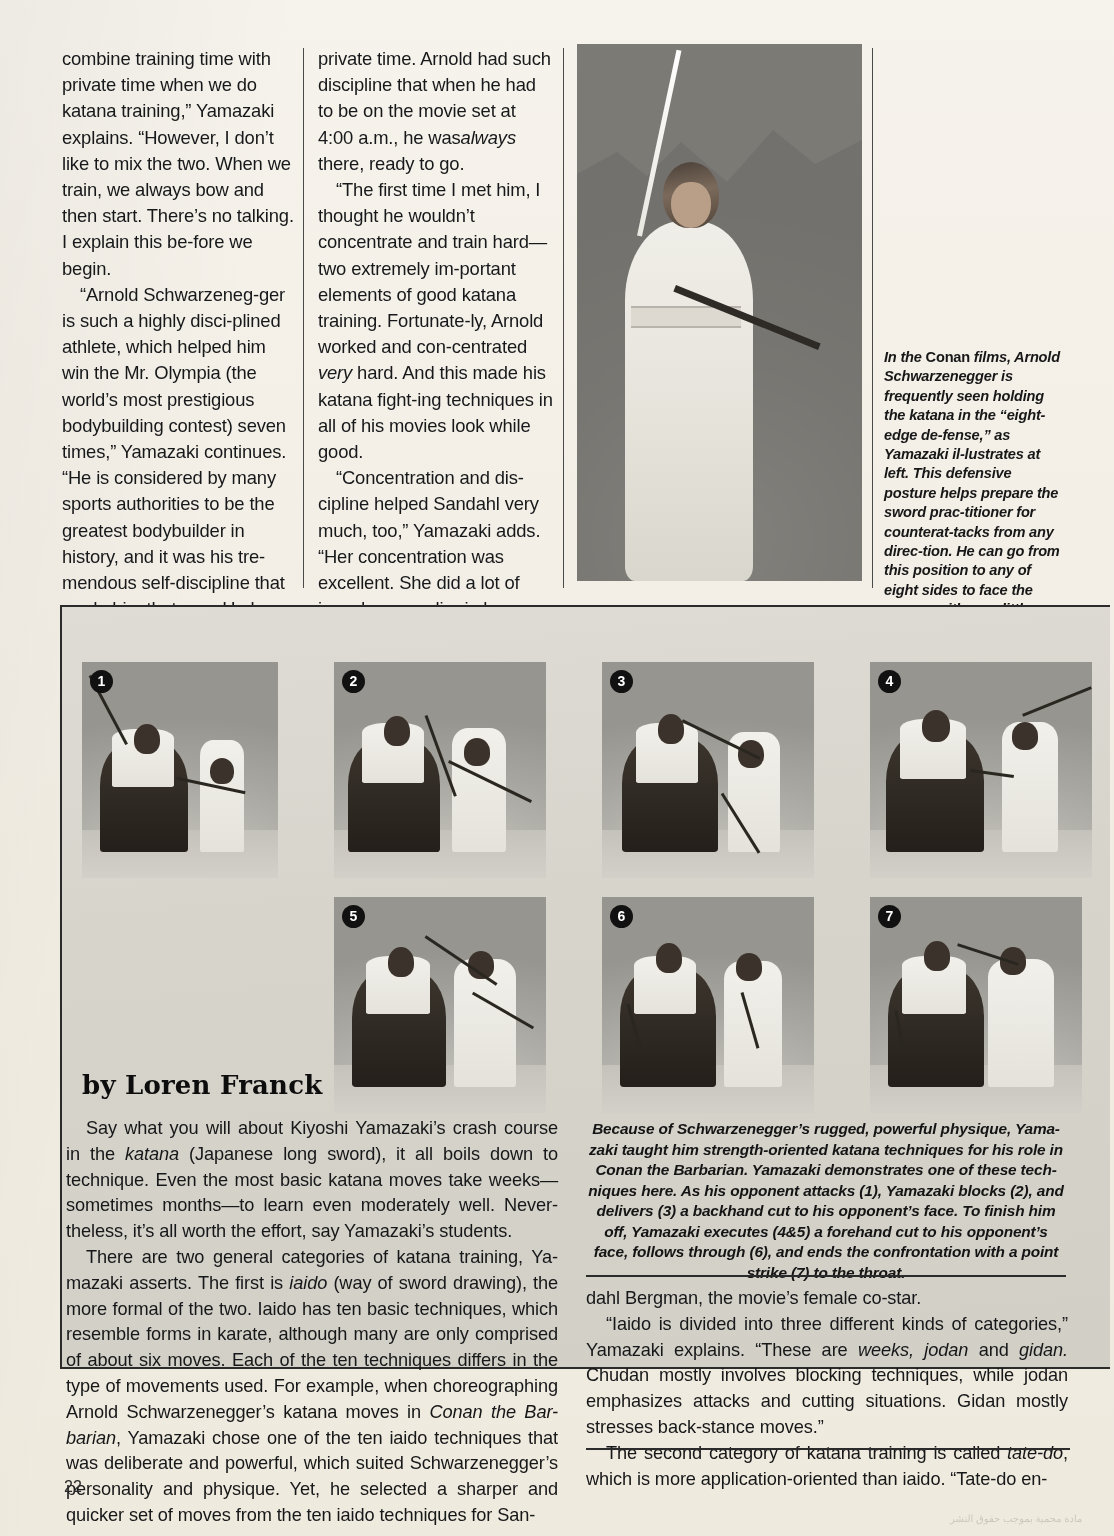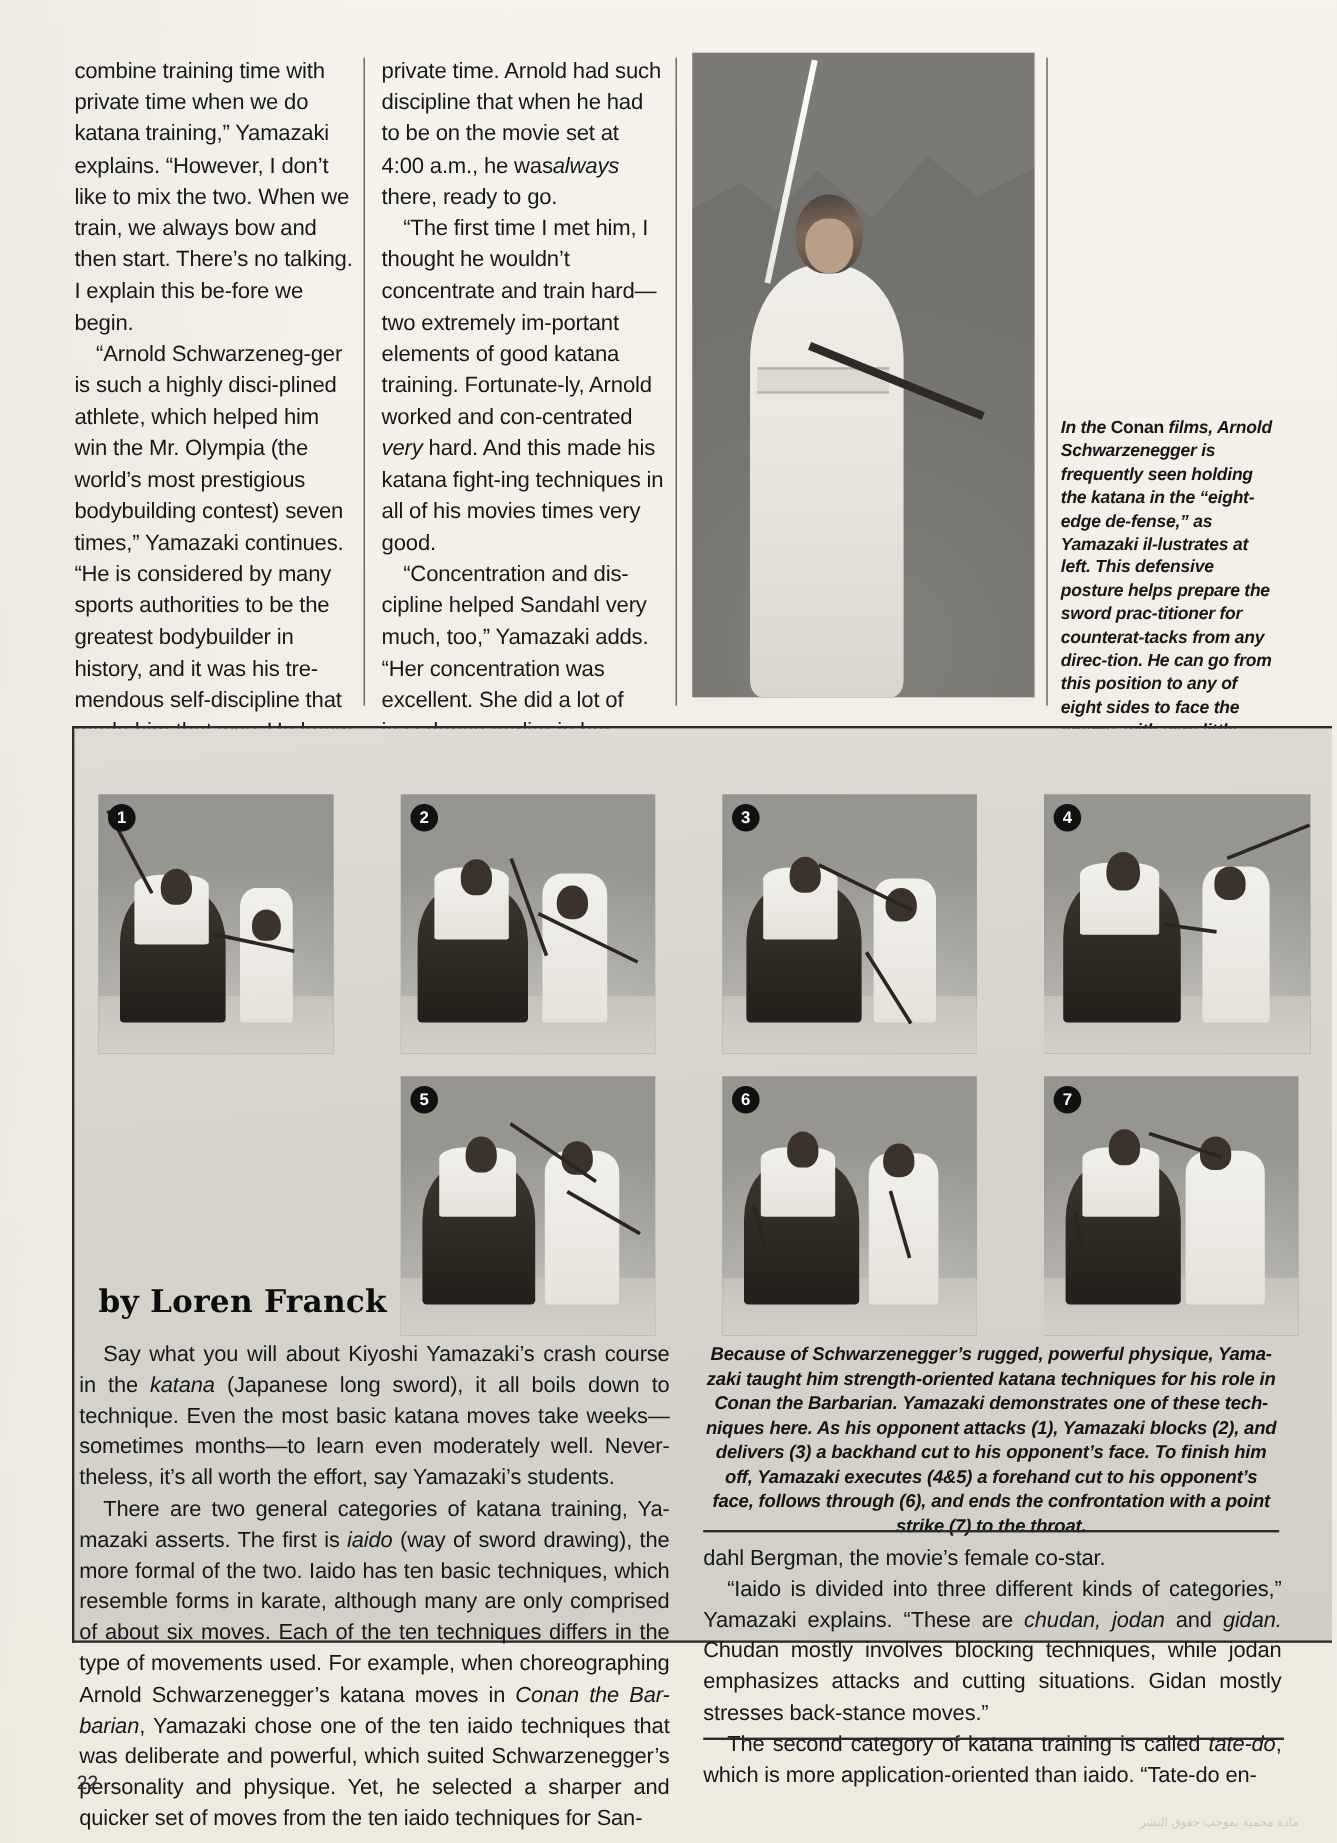--- a/index.html
+++ b/index.html
@@ -294,21 +294,21 @@
     <div class="vrule" id="vrule2"></div>
     <div class="vrule" id="vrule3"></div>
 
     <div class="txtcol" id="col1">
       <p>combine training time with private time when we do katana training,” Yamazaki explains. “However, I don’t like to mix the two. When we train, we always bow and then start. There’s no talking. I explain this be-fore we begin.</p>
       <p class="ind">“Arnold Schwarzeneg-ger is such a highly disci-plined athlete, which helped him win the Mr. Olympia (the world’s most prestigious bodybuilding contest) seven times,” Yamazaki continues. “He is considered by many sports authorities to be the greatest bodybuilder in history, and it was his tre-mendous self-discipline that made him that way. He knew what it meant to separate training time from</p>
     </div>
 
     <div class="txtcol" id="col2">
       <p><span>private time. Arnold had such discipline that when he had to be on the movie set at 4:00 a.m., he was</span><i>always</i><span> there, ready to go.</span></p>
-      <p class="ind"><span>“The first time I met him, I thought he wouldn’t concentrate and train hard—two extremely im-portant elements of good katana training. Fortunate-ly, Arnold worked and con-centrated </span><i>very</i><span> hard. And this made his katana fight-ing techniques in all of his movies times very good.</span></p>
+      <p class="ind"><span>“The first time I met him, I thought he wouldn’t concentrate and train hard—two extremely im-portant elements of good katana training. Fortunate-ly, Arnold worked and con-centrated </span><i>very</i><span> hard. And this made his katana fight-ing techniques in all of his movies look while good.</span></p>
       <p class="ind">“Concentration and dis-cipline helped Sandahl very much, too,” Yamazaki adds. “Her concentration was excellent. She did a lot of jazz dance earlier in her career, and through it, she learned self-discipline, con-centration and hard work,</p>
     </div>
 
     <div id="hero-photo">
       <svg class="mtn" viewBox="0 0 285 537" preserveAspectRatio="none">
         <path d="M0,130 L40,108 L70,132 L104,98 L150,138 L196,86 L238,120 L285,96 L285,537 L0,537 Z" fill="#706f6b" opacity="0.75"></path>
       </svg>
       <div class="figure"></div>
       <div class="belt"></div>
       <div class="saya"></div>
@@ -414,21 +414,21 @@
     <p class="ind"><span>Say what you will about Kiyoshi Yamazaki’s crash course in the </span><i>katana</i><span> (Japanese long sword), it all boils down to technique. Even the most basic katana moves take weeks—sometimes months—to learn even moderately well. Never-theless, it’s all worth the effort, say Yamazaki’s students.</span></p>
     <p class="ind"><span>There are two general categories of katana training, Ya-mazaki asserts. The first is </span><i>iaido</i><span> (way of sword drawing), the more formal of the two. Iaido has ten basic techniques, which resemble forms in karate, although many are only comprised of about six moves. Each of the ten techniques differs in the type of movements used. For example, when choreographing Arnold Schwarzenegger’s katana moves in </span><i>Conan the Bar-barian</i><span>, Yamazaki chose one of the ten iaido techniques that was deliberate and powerful, which suited Schwarzenegger’s personality and physique. Yet, he selected a sharper and quicker set of moves from the ten iaido techniques for San-</span></p>
   </div>
 
   <div id="photo-caption">Because of Schwarzenegger’s rugged, powerful physique, Yama-zaki taught him strength-oriented katana techniques for his role in Conan the Barbarian. Yamazaki demonstrates one of these tech-niques here. As his opponent attacks (1), Yamazaki blocks (2), and delivers (3) a backhand cut to his opponent’s face. To finish him off, Yamazaki executes (4&amp;5) a forehand cut to his opponent’s face, follows through (6), and ends the confrontation with a point strike (7) to the throat.</div>
 
   <div id="caption-rule"></div>
 
   <div id="lower-right">
     <p>dahl Bergman, the movie’s female co-star.</p>
-    <p class="ind"><span>“Iaido is divided into three different kinds of categories,” Yamazaki explains. “These are </span><i>chudan, jodan</i><span> and </span><i>gidan.</i><span> Chudan mostly involves blocking techniques, while jodan emphasizes attacks and cutting situations. Gidan mostly stresses back-stance moves.”</span></p>
+    <p class="ind"><span>“Iaido is divided into three different kinds of categories,” Yamazaki explains. “These are </span><i>weeks, jodan</i><span> and </span><i>gidan.</i><span> Chudan mostly involves blocking techniques, while jodan emphasizes attacks and cutting situations. Gidan mostly stresses back-stance moves.”</span></p>
     <p class="ind"><span>The second category of katana training is called </span><i>tate-do</i><span>, which is more application-oriented than iaido. “Tate-do en-</span></p>
   </div>
 
   <div id="bottom-rule"></div>
 
   <div id="page-number">22</div>
   <div id="watermark">مادة محمية بموجب حقوق النشر</div>
 
 </div>
 

